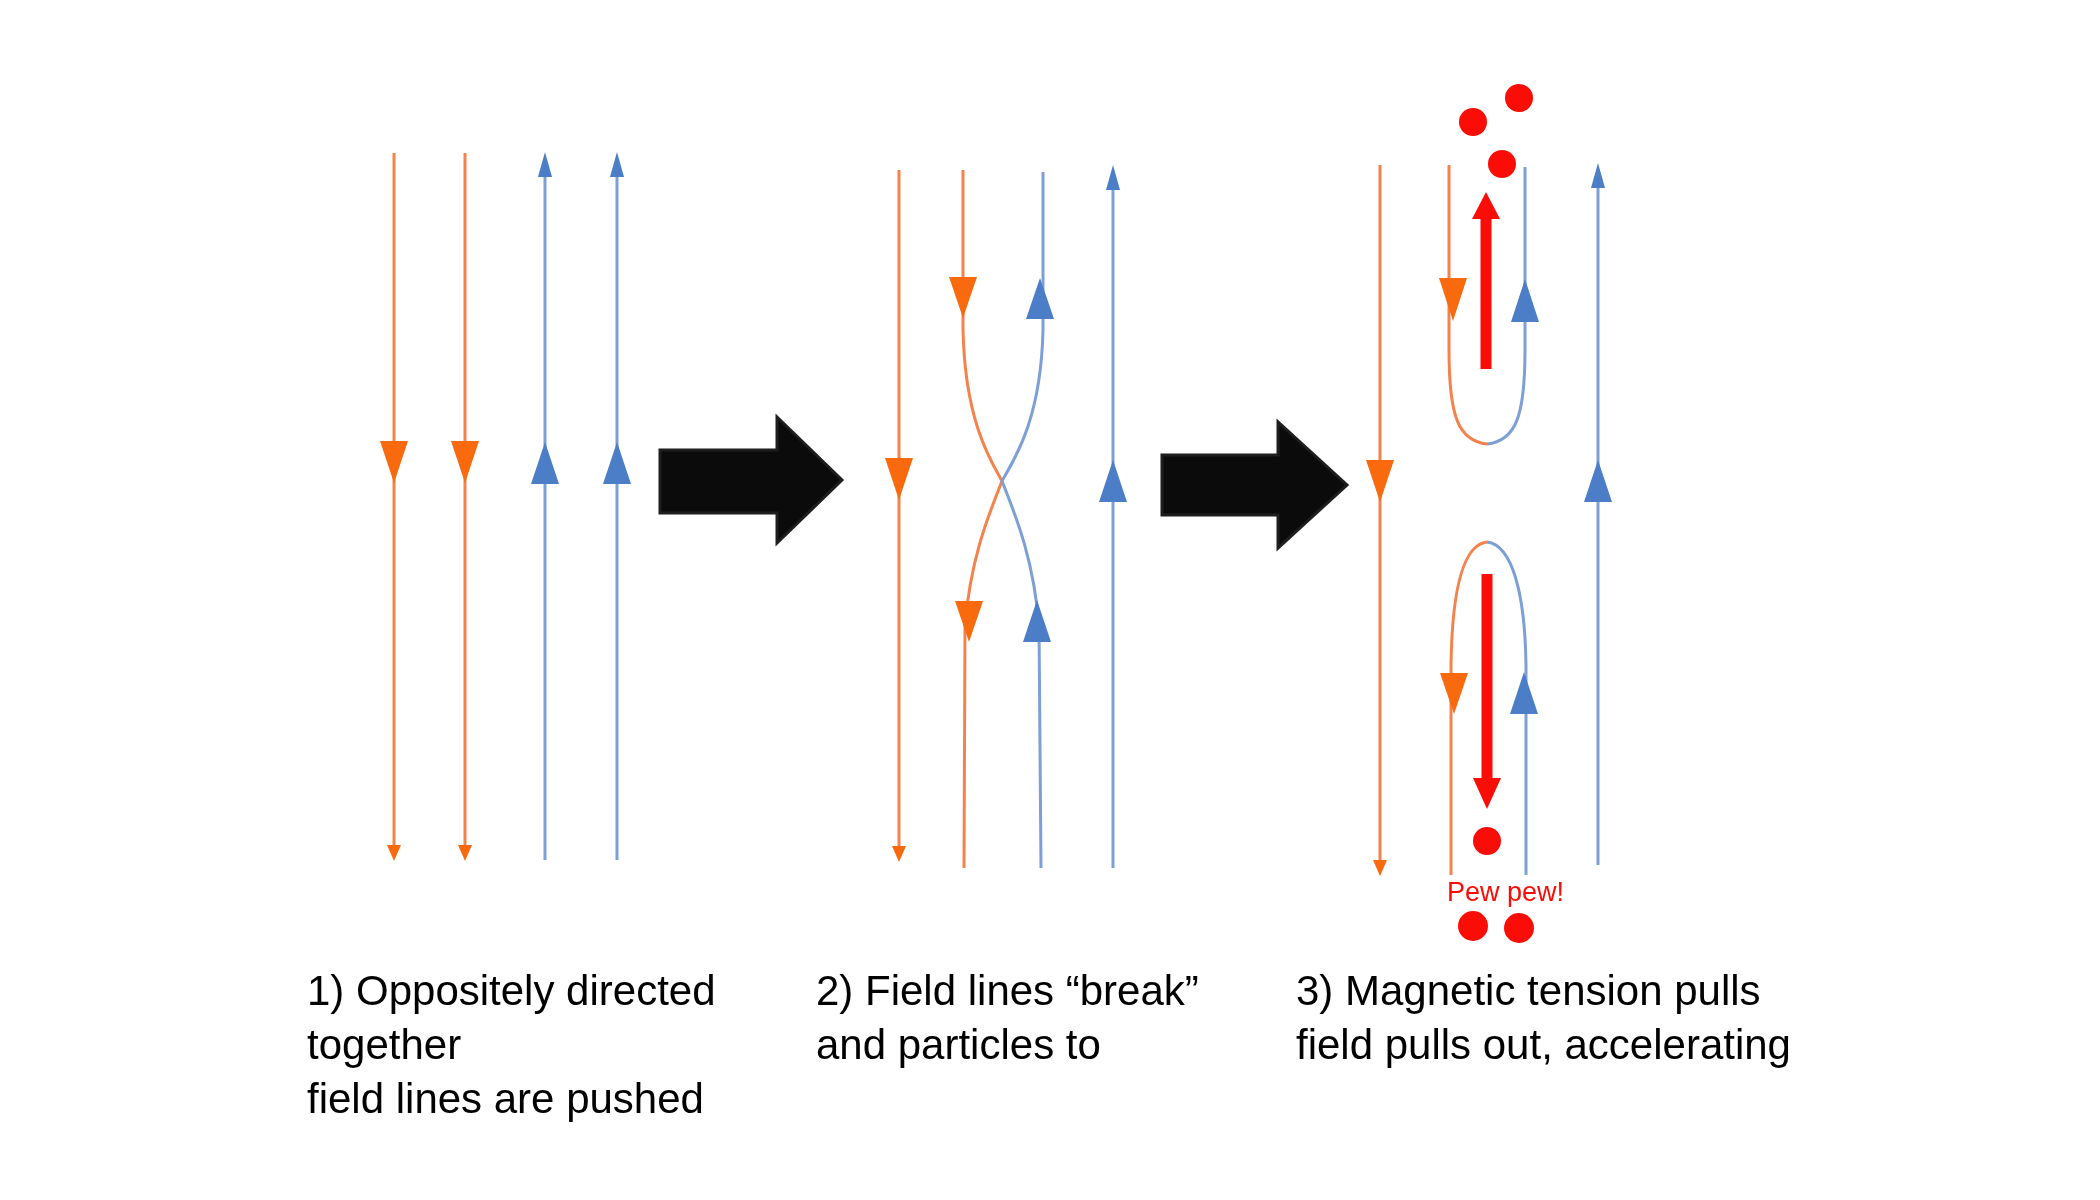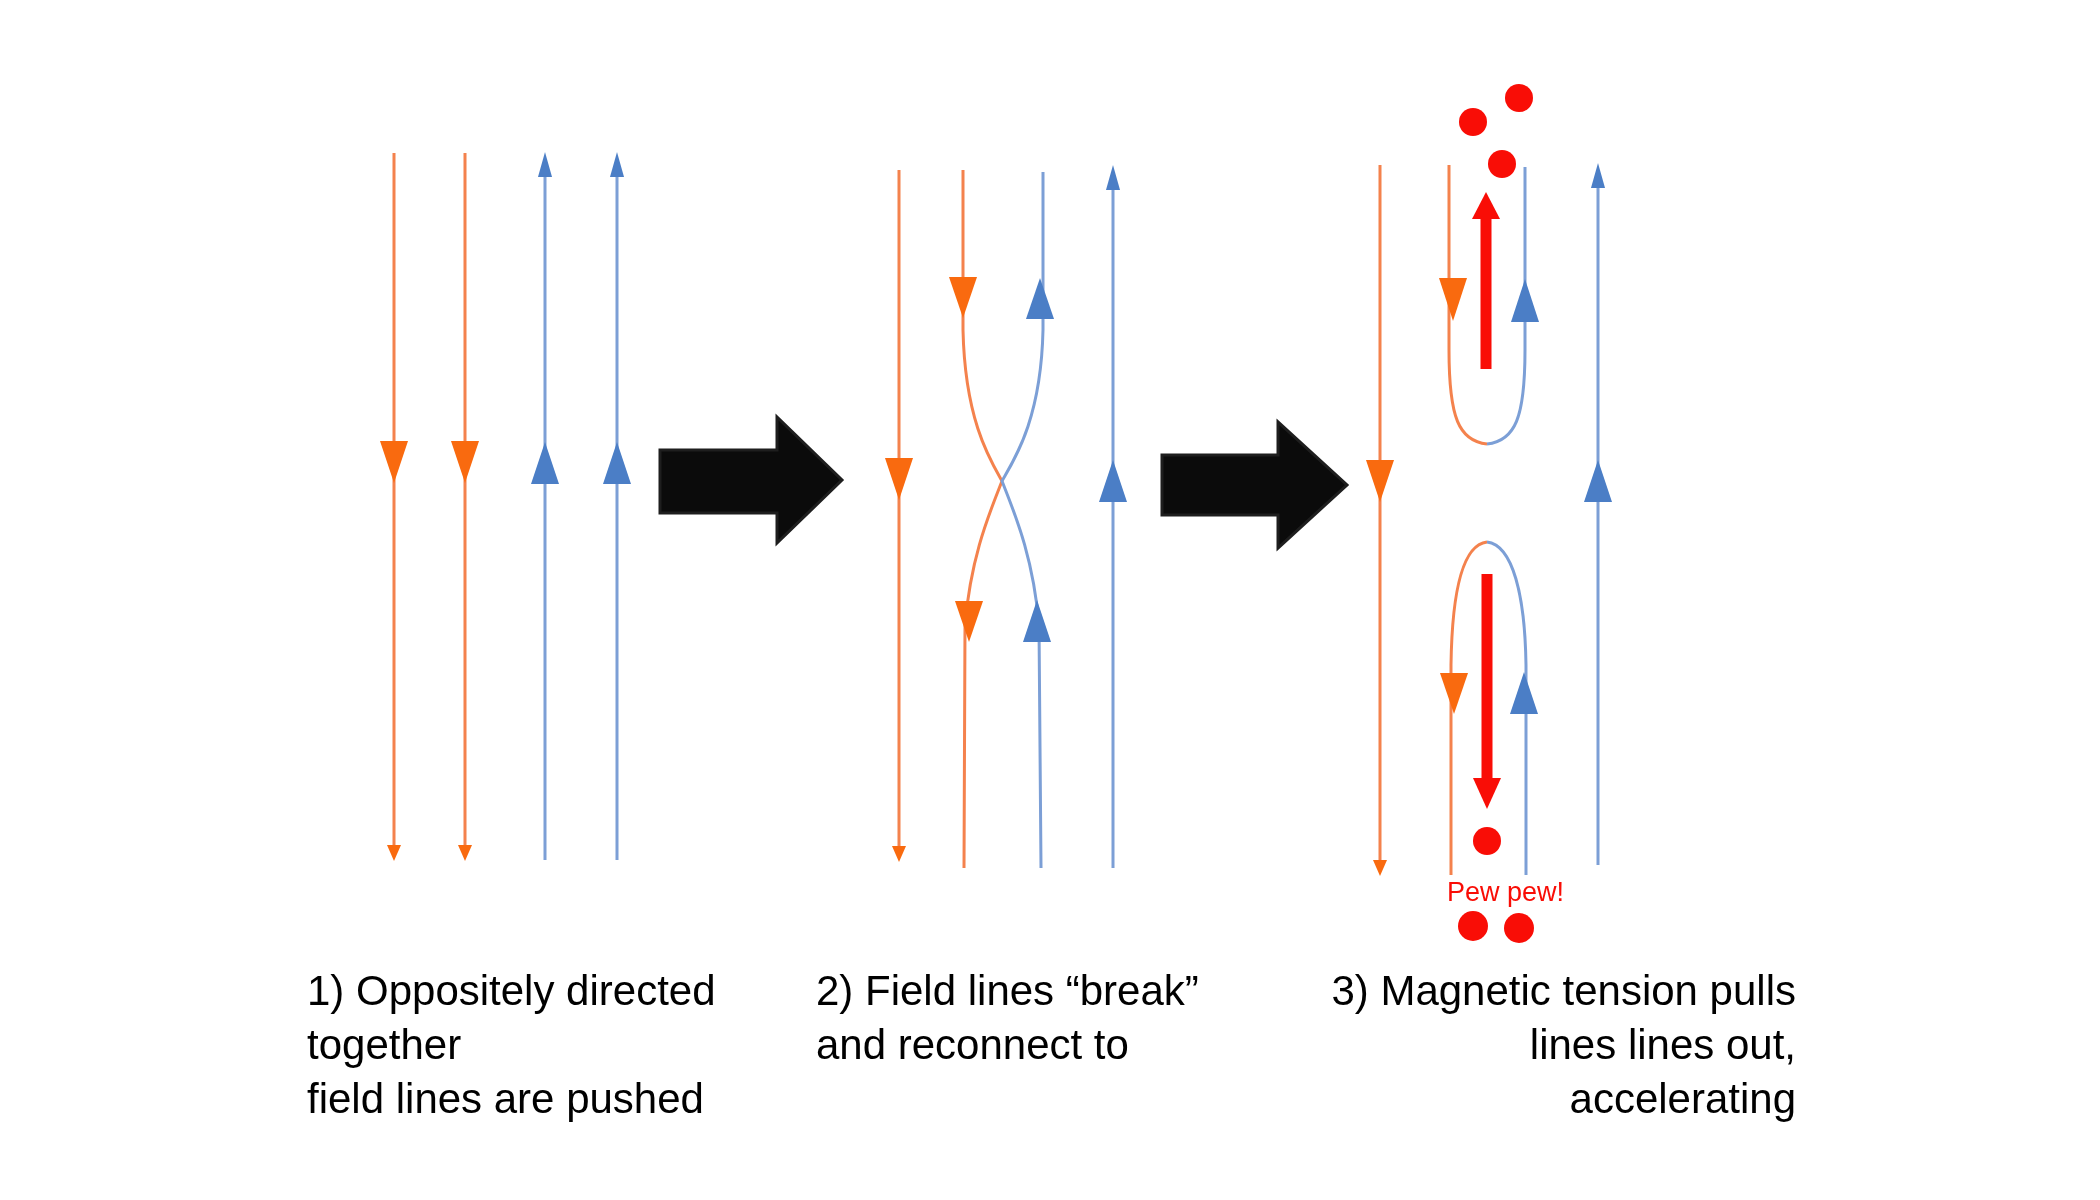--- a/index.html
+++ b/index.html
@@ -18,21 +18,21 @@
     top: 964px;
     width: 500px;
     font-size: 42px;
     line-height: 54px;
     letter-spacing: 0;
     color: #000000;
   }
   .caption span { display: block; }
   #caption-1 { left: 307px; }
   #caption-2 { left: 808px; }
-  #caption-3 { left: 1296px; text-align: right; }
+  #caption-3 { left: 1296px; }
   #pew-pew {
     position: absolute;
     left: 1447px;
     top: 877px;
     font-size: 27px;
     line-height: 30px;
     white-space: nowrap;
   }
 </style>
 </head>
@@ -145,20 +145,20 @@
 
   <div id="pew-pew" style="color: rgb(249, 13, 6);">Pew pew!</div>
 
   <div class="caption" id="caption-1" style="color: rgb(0, 0, 0);">
     <span>1) Oppositely directed</span>
     <span>together</span>
     <span>field lines are pushed</span>
   </div>
   <div class="caption" id="caption-2" style="color: rgb(0, 0, 0); margin-left: 8px;">
     <span>2) Field lines “break”</span>
-    <span>and reconnect to</span>
+    <span>and particles to</span>
   </div>
   <div class="caption" id="caption-3" style="color: rgb(0, 0, 0);">
     <span>3) Magnetic tension pulls</span>
-    <span>lines lines out, accelerating</span>
+    <span>field pulls out, accelerating</span>
   </div>
 
 </div>
 
 </body></html>

